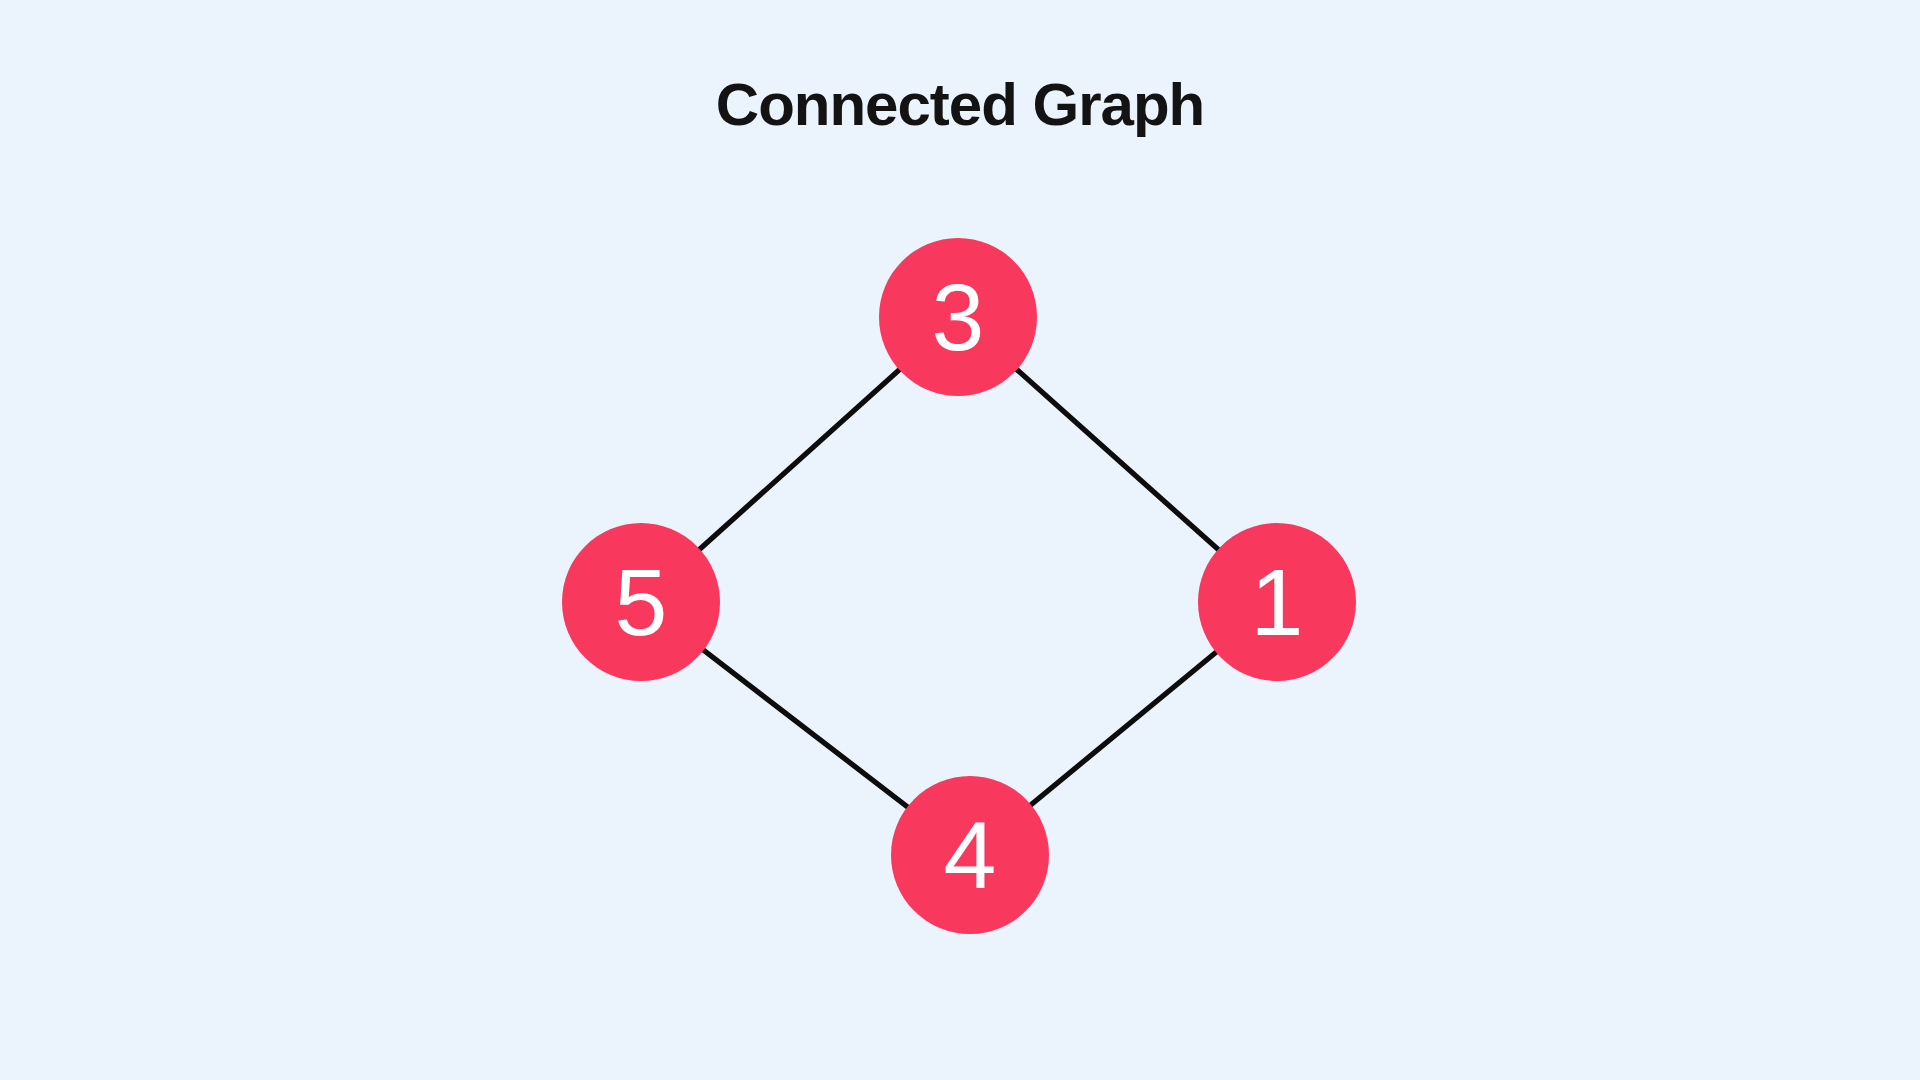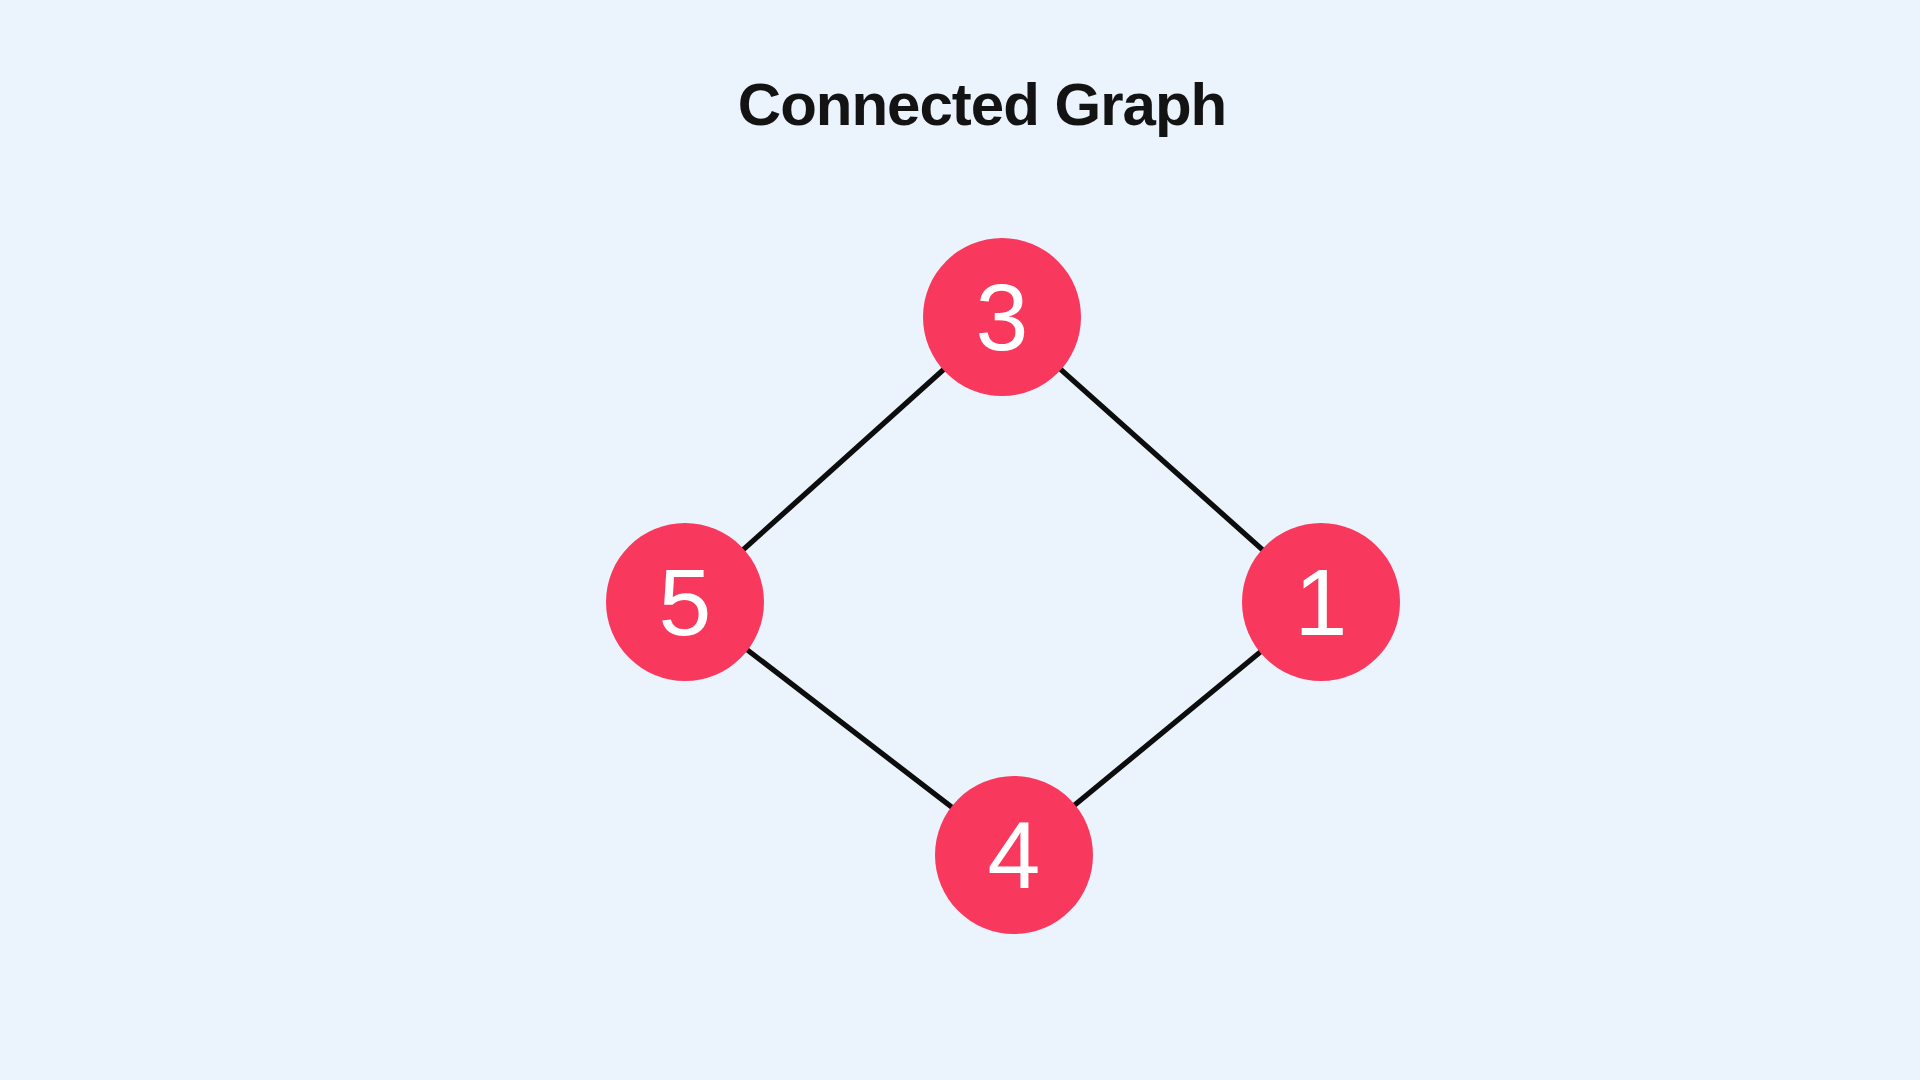--- a/index.html
+++ b/index.html
@@ -10,21 +10,20 @@
     width: 1920px;
     height: 1080px;
     position: relative;
     overflow: hidden;
     background: var(--bg, #EBF3FC);
     font-family: "Liberation Sans", sans-serif;
   }
   .diagram {
     position: absolute;
     inset: 0;
-    margin-left: 44px;
   }
   .title {
     position: absolute;
     top: 75px;
     left: 0;
     width: 100%;
     margin: 0;
     text-align: center;
     font-size: 60px;
     line-height: 1;

